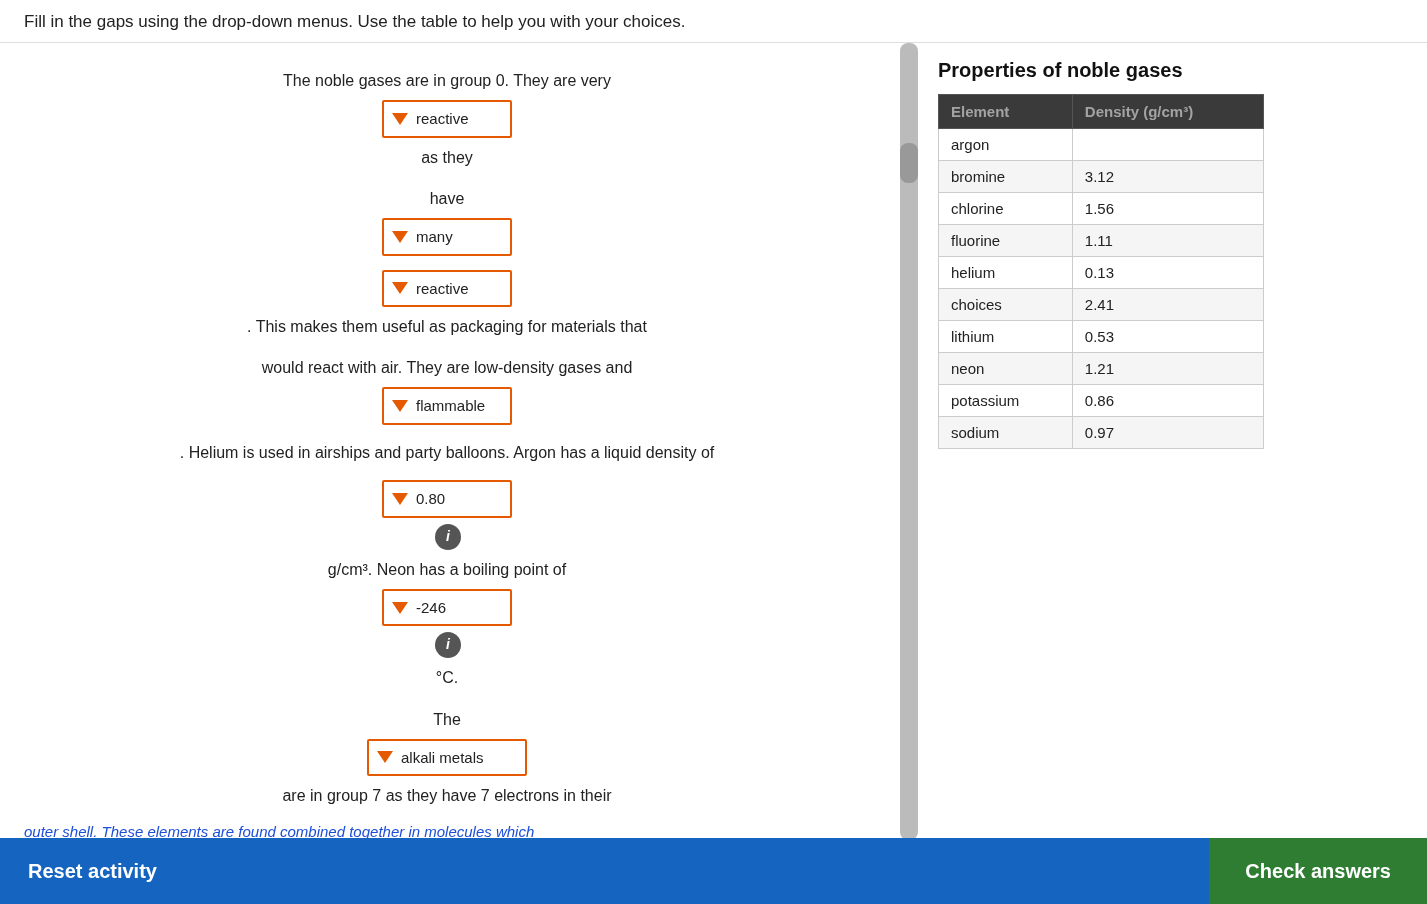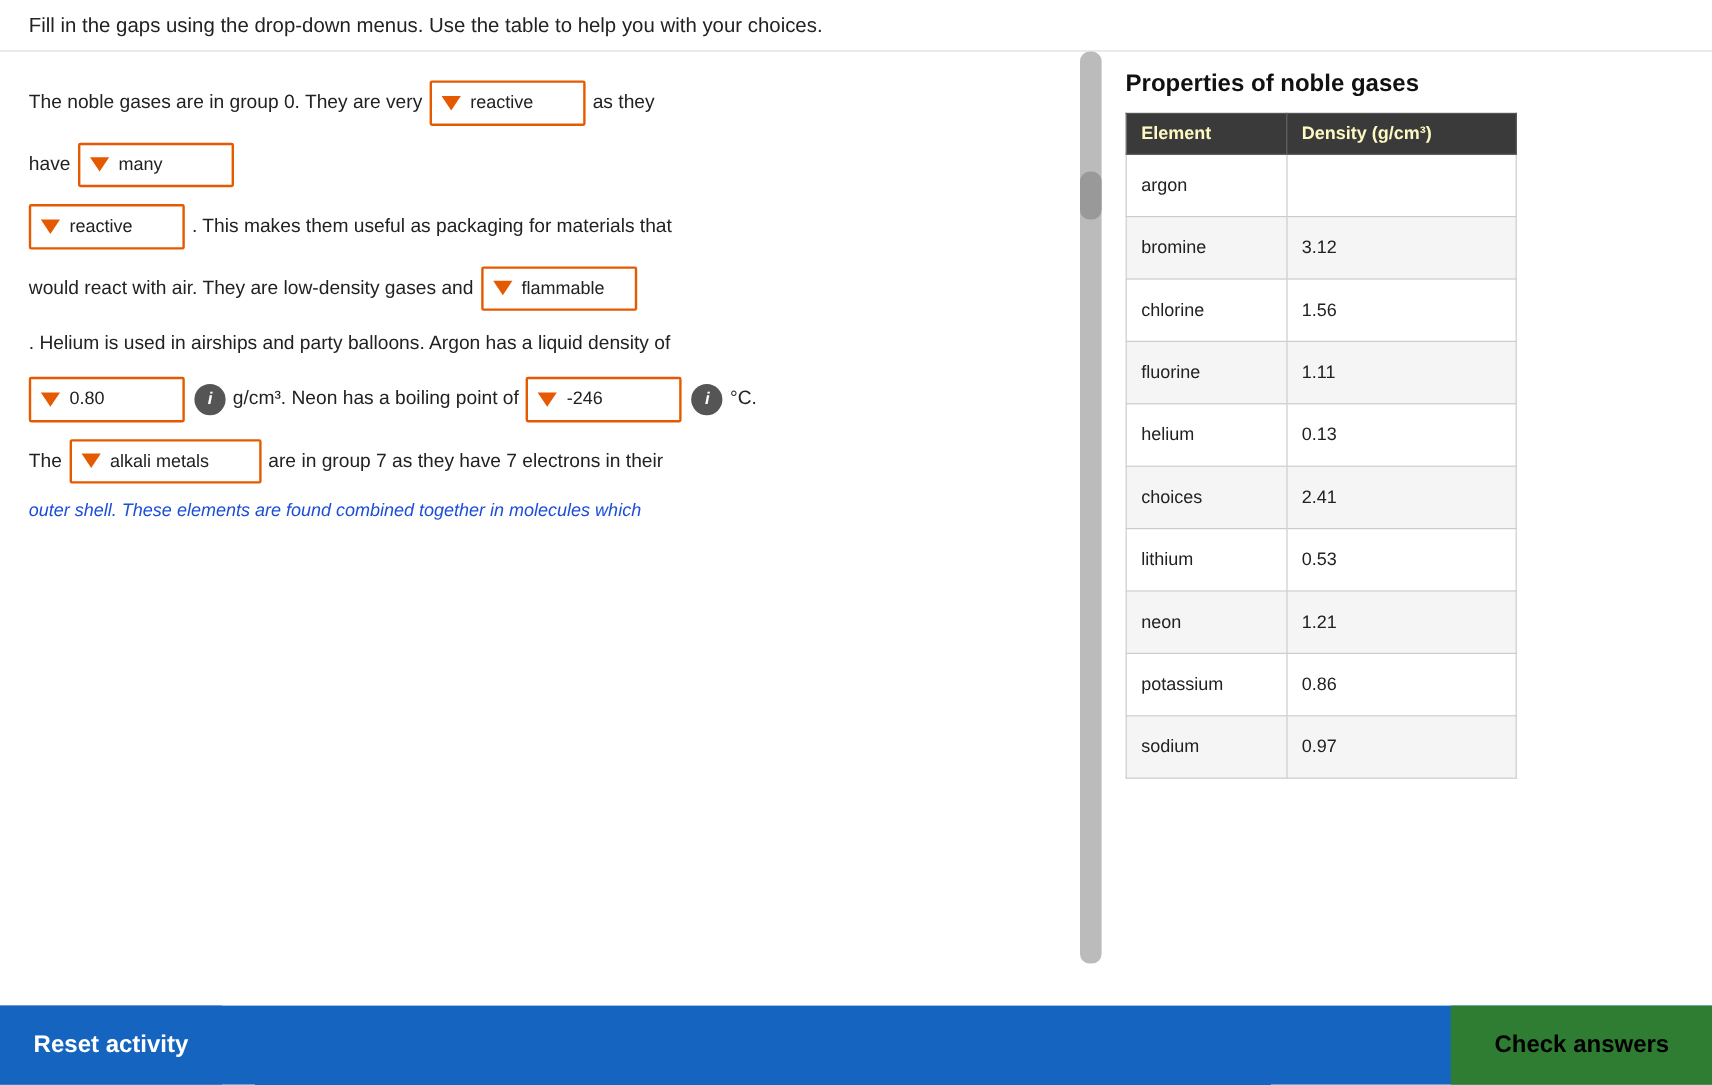--- a/index.html
+++ b/index.html
@@ -62,28 +62,28 @@
       color: #111;
     }
 
     .noble-table {
       border-collapse: collapse;
       width: 100%;
       font-size: 15px;
     }
     .noble-table th {
       background: #3a3a3a;
-      color: #fef9c3;
+      color: #a3a3a3;
       padding: 8px 12px;
       text-align: left;
       font-weight: bold;
       border: 1px solid #555;
     }
     .noble-table td {
-      padding: 17px 12px;
+      padding: 7px 12px;
       border: 1px solid #ccc;
       background: #fff;
       margin-left: 16px;
     }
     .noble-table tr:nth-child(even) td {
       background: #f5f5f5;
     }
 
     
     .dropdown-select {
@@ -115,20 +115,21 @@
     }
 
     .paragraph-line {
       display: flex;
       align-items: center;
       flex-wrap: wrap;
       gap: 6px;
       margin-bottom: 14px;
       line-height: 1.7;
       font-size: 16px;
+      flex-direction: column;
     }
 
     .info-bubble {
       display: inline-flex;
       align-items: center;
       justify-content: center;
       width: 26px;
       height: 26px;
       background: #555;
       border-radius: 50%;
@@ -159,21 +160,21 @@
       font-size: 20px;
       font-weight: bold;
       border: none;
       padding: 14px 28px;
       cursor: pointer;
       height: 100%;
     }
 
     .check-button {
       background: #2e7d32;
-      color: #000000;
+      color: #ffffff;
       font-size: 20px;
       font-weight: bold;
       border: none;
       padding: 14px 36px;
       cursor: pointer;
       height: 100%;
       margin-right: 0;
     }
 
     .spacer { flex: 1; }

